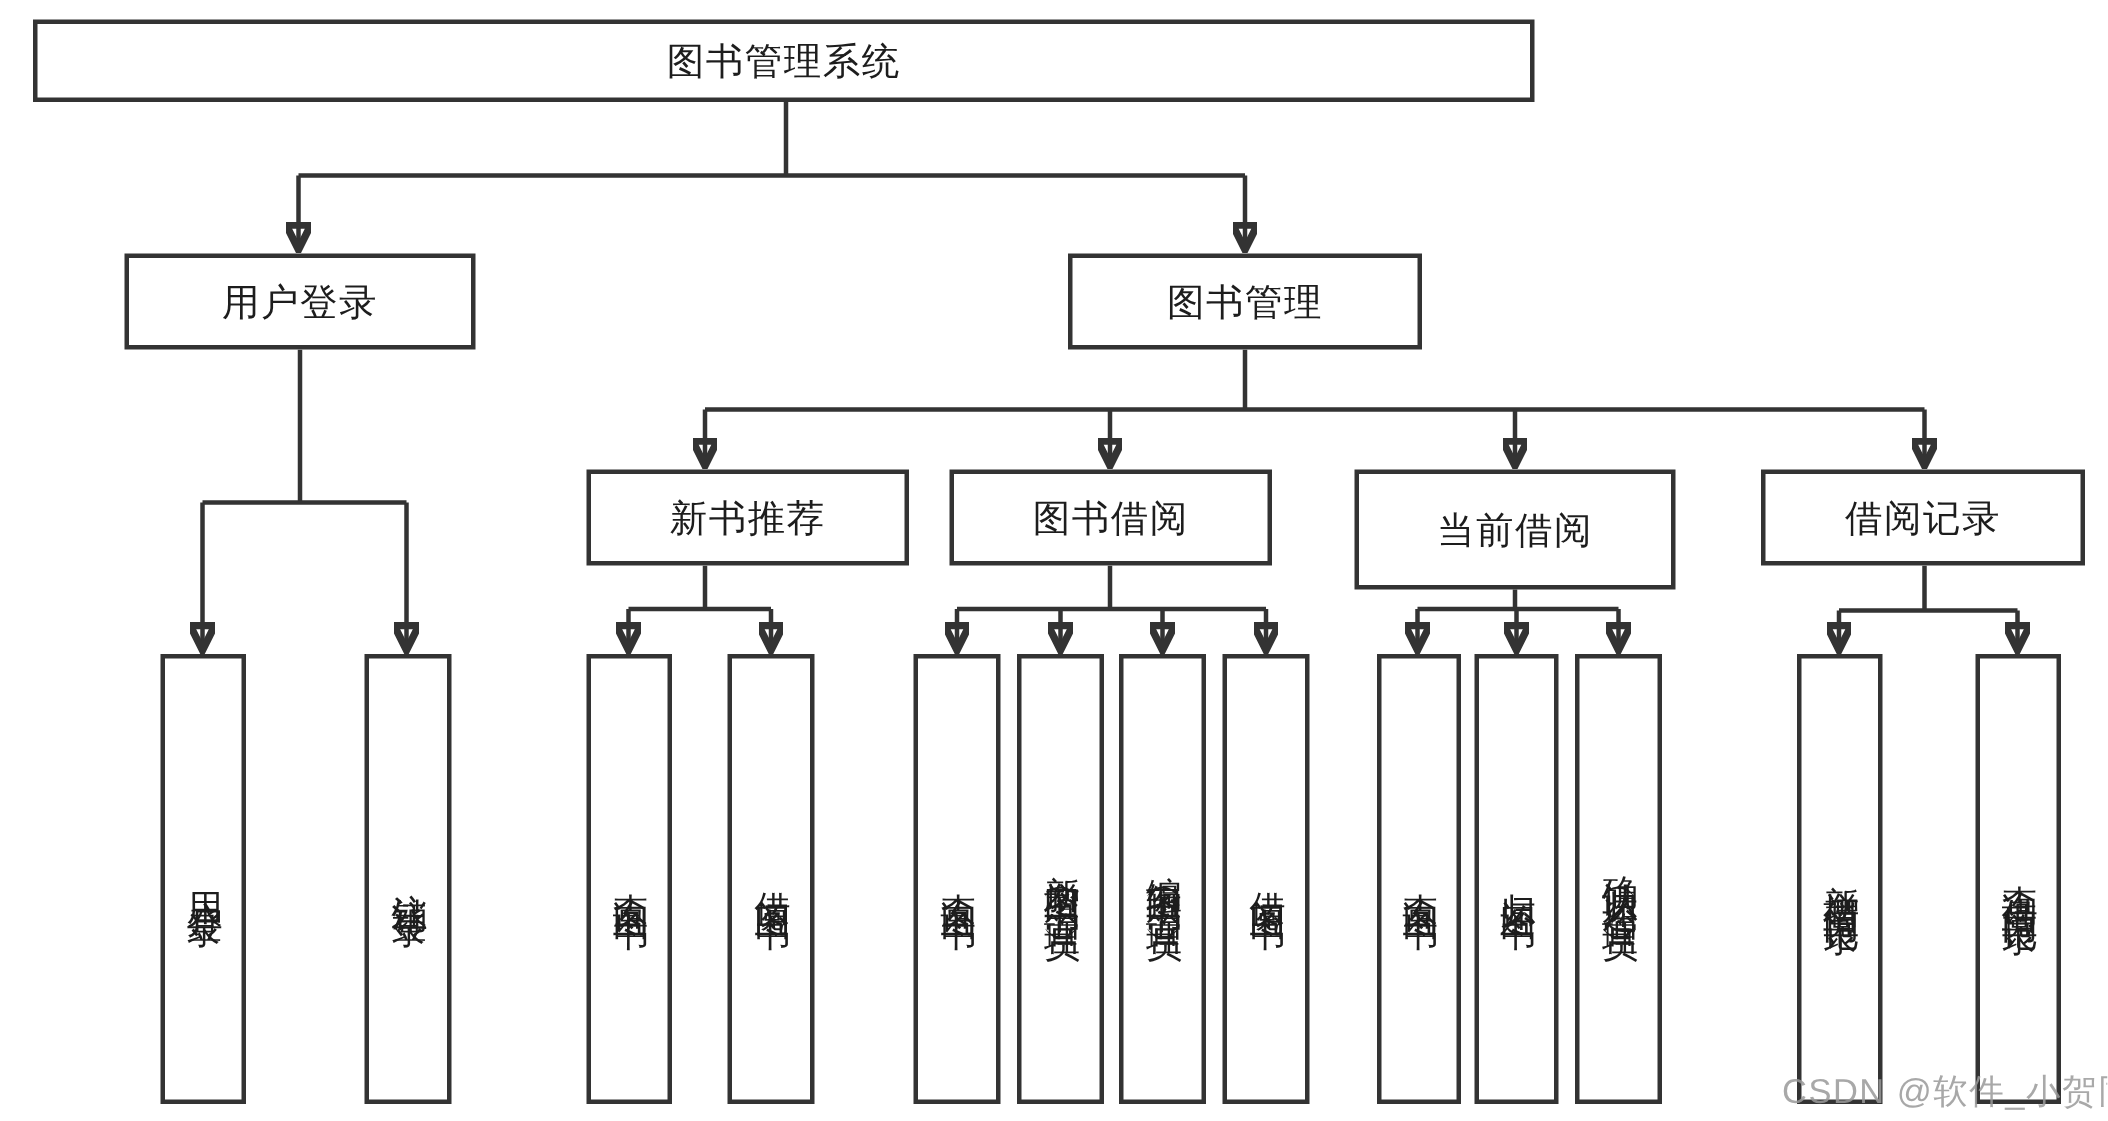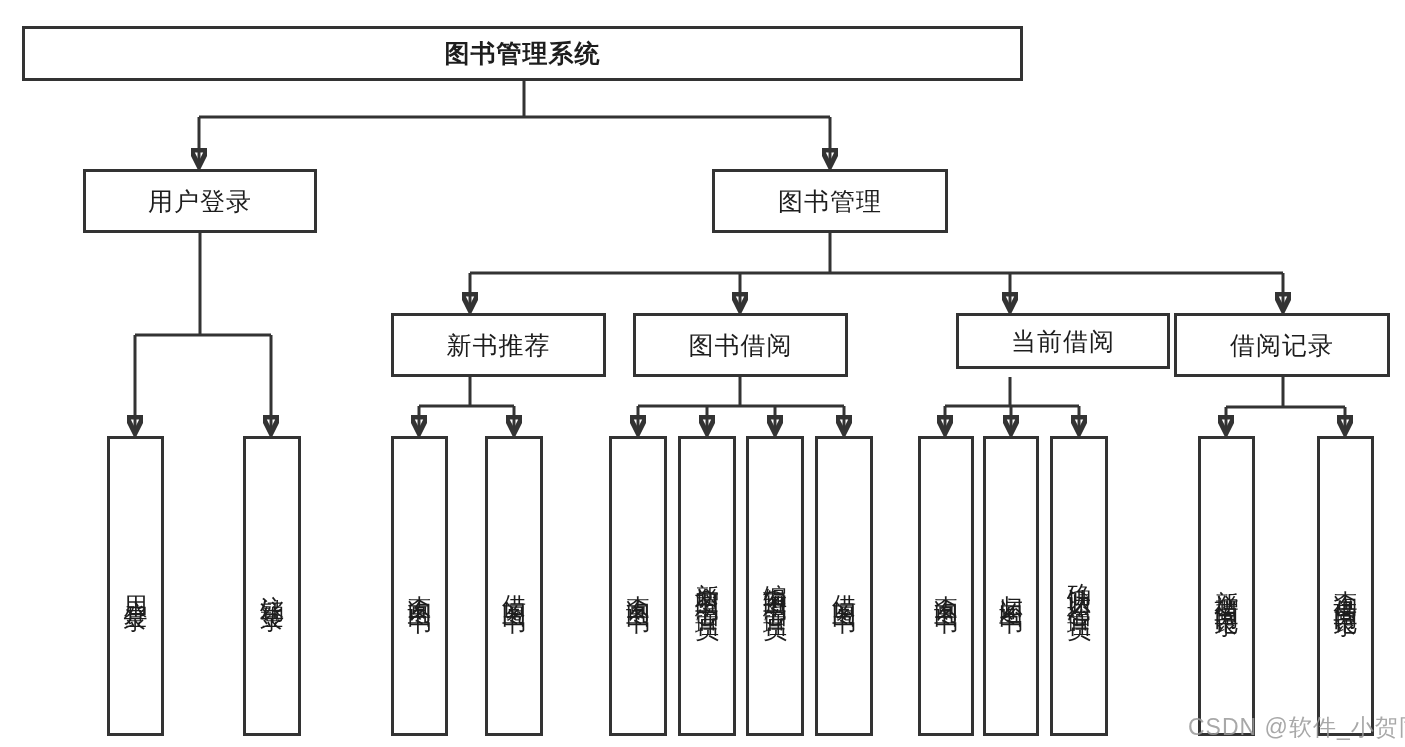--- a/index.html
+++ b/index.html
@@ -100,38 +100,38 @@
     <path d="M1010 377 L1010 406 M945 406 L1079 406"></path>
     <line x1="945" y1="406" x2="945" y2="431" marker-end="url(#arrow)"></line>
     <line x1="1011" y1="406" x2="1011" y2="431" marker-end="url(#arrow)"></line>
     <line x1="1079" y1="406" x2="1079" y2="431" marker-end="url(#arrow)"></line>
 
     <path d="M1283 377 L1283 407 M1226 407 L1345 407"></path>
     <line x1="1226" y1="407" x2="1226" y2="431" marker-end="url(#arrow)"></line>
     <line x1="1345" y1="407" x2="1345" y2="431" marker-end="url(#arrow)"></line>
   </svg>
 
-  <div class="node hbox" style="left:22px; top:26px; width:1001px; height:55px;font-weight:bold;">
+  <div class="node hbox" style="left:22px; top:13px; width:1001px; height:55px;">
     <span>图书管理系统</span>
   </div>
 
   <div class="node hbox" style="left:83px; top:169px; width:234px; height:64px;">
     <span>用户登录</span>
   </div>
   <div class="node hbox" style="left:712px; top:169px; width:236px; height:64px;justify-content:center;">
     <span>图书管理</span>
   </div>
 
   <div class="node hbox" style="left:363px; top:313px; width:215px; height:64px;margin-left:28px;">
     <span>新书推荐</span>
   </div>
   <div class="node hbox" style="left:633px; top:313px; width:215px; height:64px;font-family:Liberation Serif, serif;">
     <span>图书借阅</span>
   </div>
-  <div class="node hbox" style="left:956px; top:313px; width:214px; height:56px;">
+  <div class="node hbox" style="left:903px; top:313px; width:214px; height:80px;">
     <span>当前借阅</span>
   </div>
   <div class="node hbox" style="left:1174px; top:313px; width:216px; height:64px;text-align:center;">
     <span>借阅记录</span>
   </div>
 
   <div class="node vbox" style="left:107px; top:436px; width:57px; height:300px;">
     <span>用户登录</span>
   </div>
   <div class="node vbox" style="left:243px; top:436px; width:58px; height:300px;">

